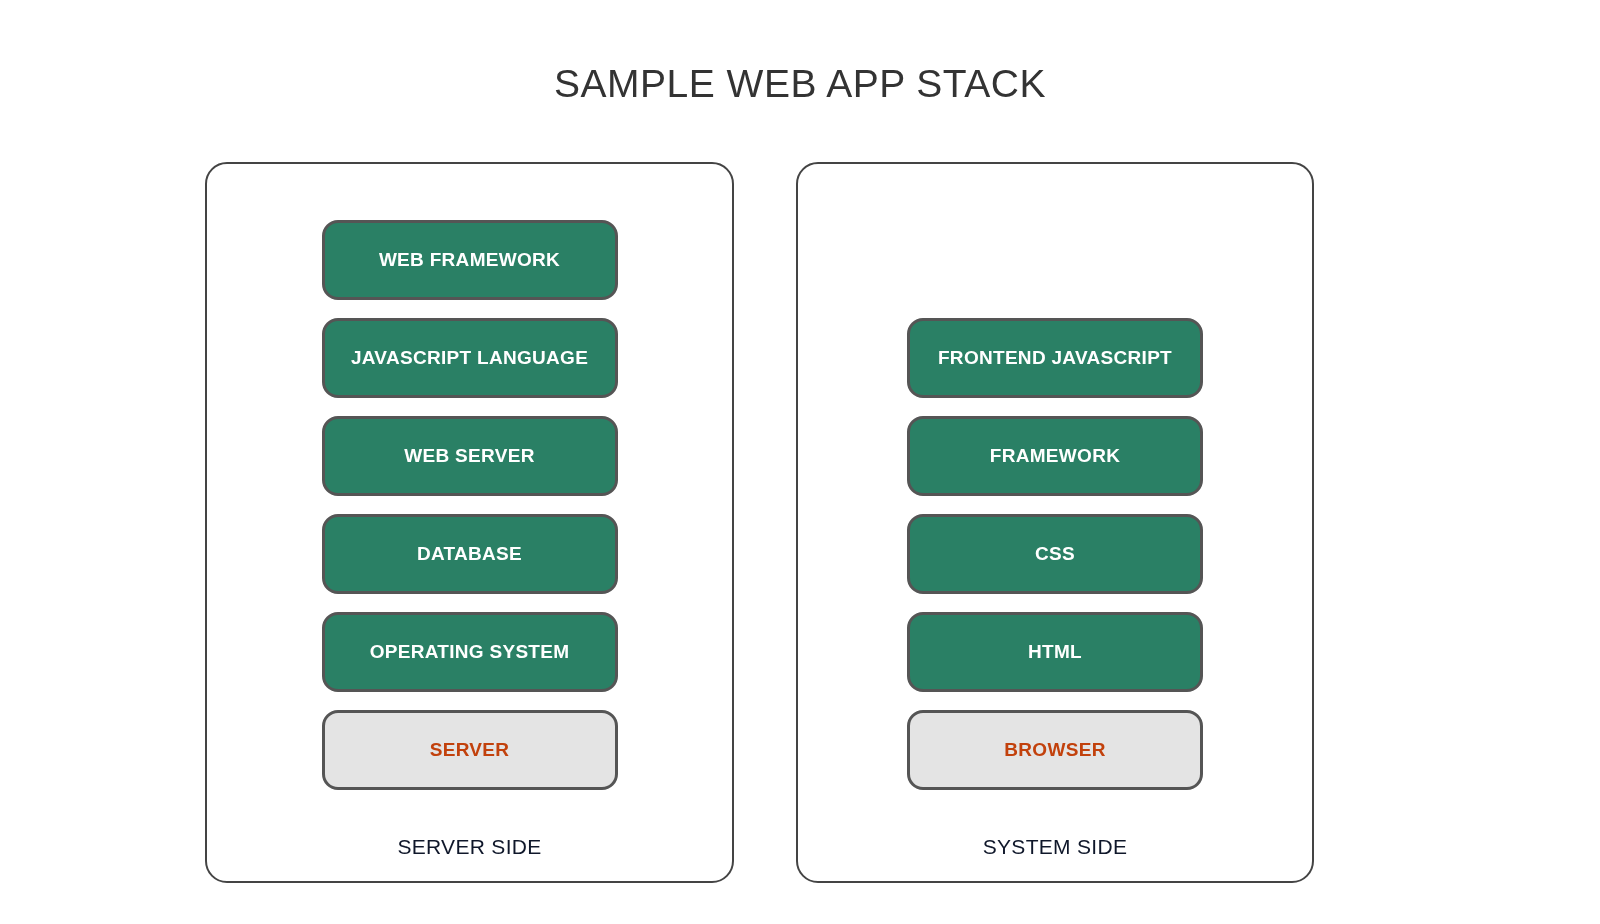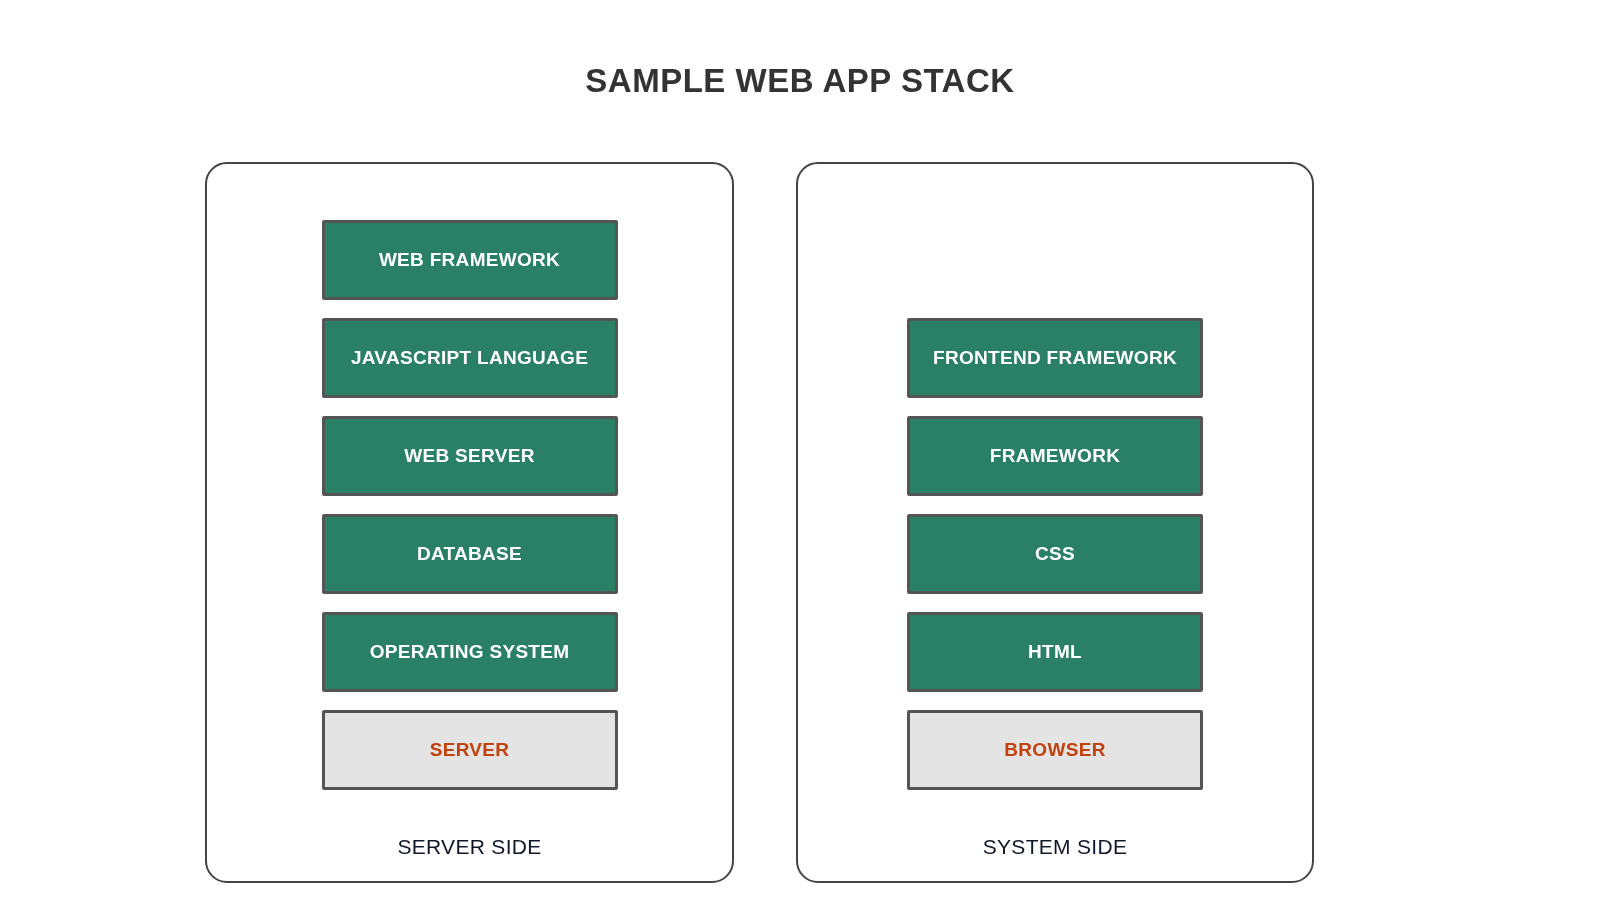--- a/index.html
+++ b/index.html
@@ -20,22 +20,22 @@
     inset: 0;
   }
 
   
   .diagram-title {
     position: absolute;
     left: 0;
     top: 64px;
     width: 1600px;
     text-align: center;
-    font-size: 33px;
-    font-weight: bold;
+    font-size: 39px;
+    font-weight: normal;
     letter-spacing: 0.5px;
     color: #333333;
     line-height: 1;
     white-space: nowrap;
   }
 
   
   .panel {
     position: absolute;
     top: 162px;
@@ -58,21 +58,21 @@
     gap: 18px;
   }
   .stack-left  { top: 56px; }
   .stack-right { top: 154px; }
 
   .layer-box {
     box-sizing: border-box;
     width: 296px;
     height: 80px;
     border: 3px solid #555555;
-    border-radius: 2px;
+    border-radius: 16px;
     display: flex;
     align-items: center;
     justify-content: center;
     text-align: center;
     font-size: 19px;
     font-weight: bold;
     line-height: 1.25;
     letter-spacing: 0.3px;
     padding: 12px 8px;
   }
@@ -112,21 +112,21 @@
       <div class="layer-box green">WEB SERVER</div>
       <div class="layer-box green">DATABASE</div>
       <div class="layer-box green">OPERATING SYSTEM</div>
       <div class="layer-box gray">SERVER</div>
     </div>
     <div class="panel-footer-label">SERVER SIDE</div>
   </div>
 
   <div class="panel panel-right">
     <div class="stack stack-right">
-      <div class="layer-box green">FRONTEND FRAMEWORK</div>
+      <div class="layer-box green">FRONTEND JAVASCRIPT</div>
       <div class="layer-box green">FRAMEWORK</div>
       <div class="layer-box green">CSS</div>
       <div class="layer-box green">HTML</div>
       <div class="layer-box gray">BROWSER</div>
     </div>
     <div class="panel-footer-label">SYSTEM SIDE</div>
   </div>
 
 </div>
 

